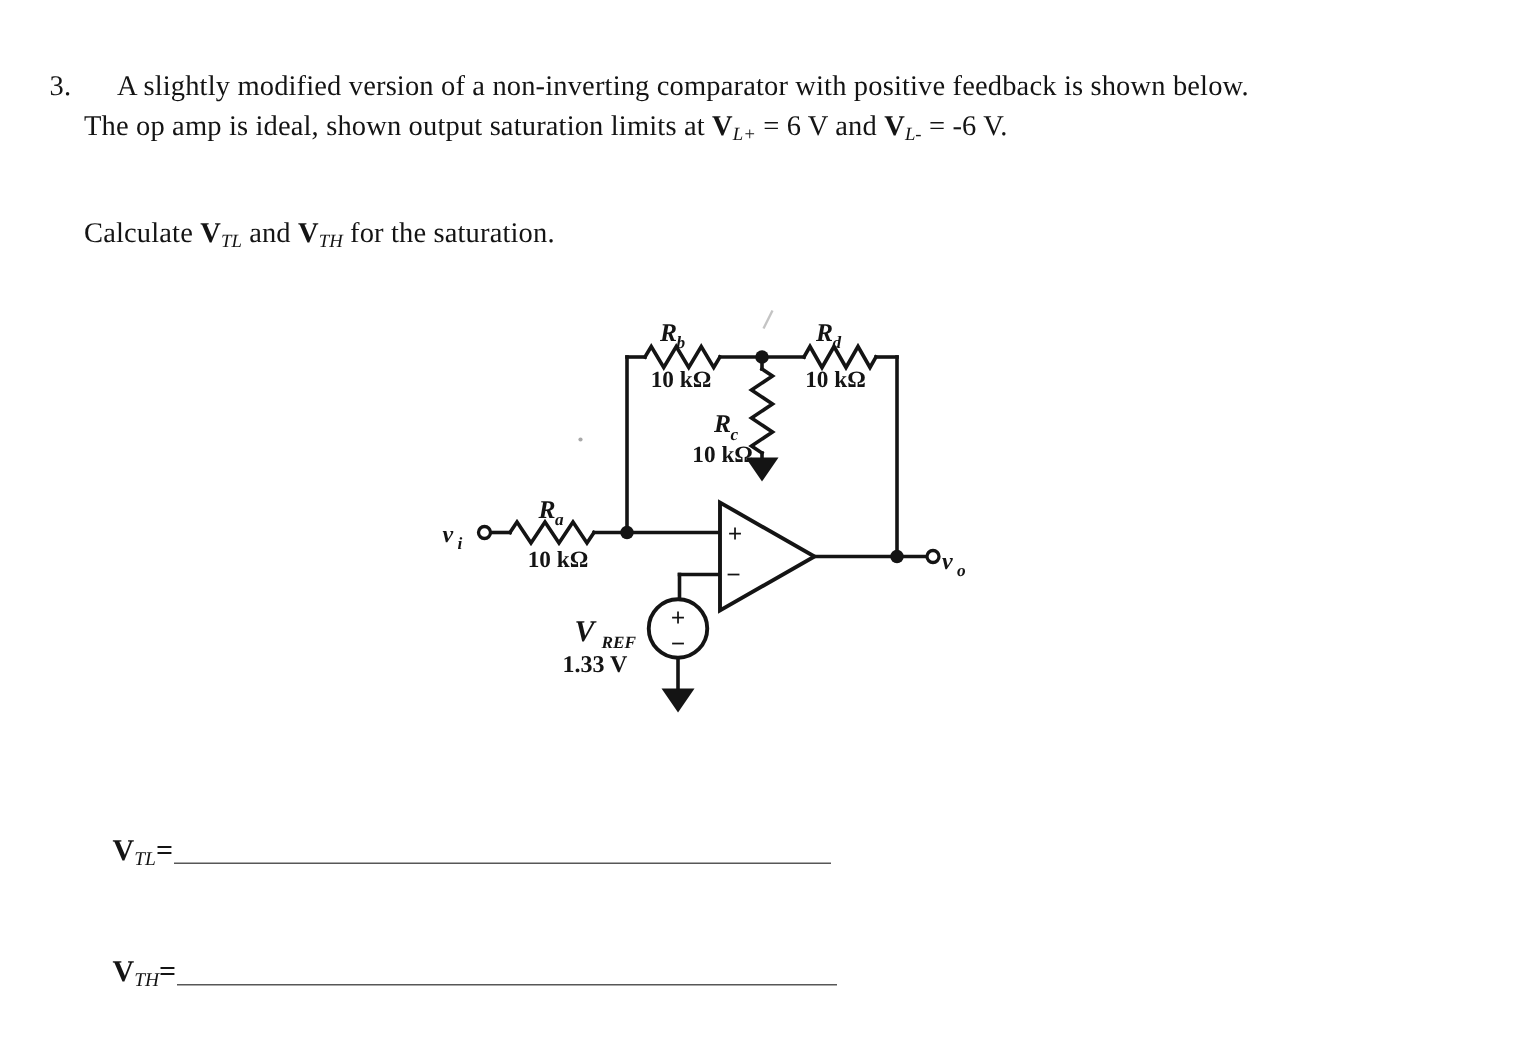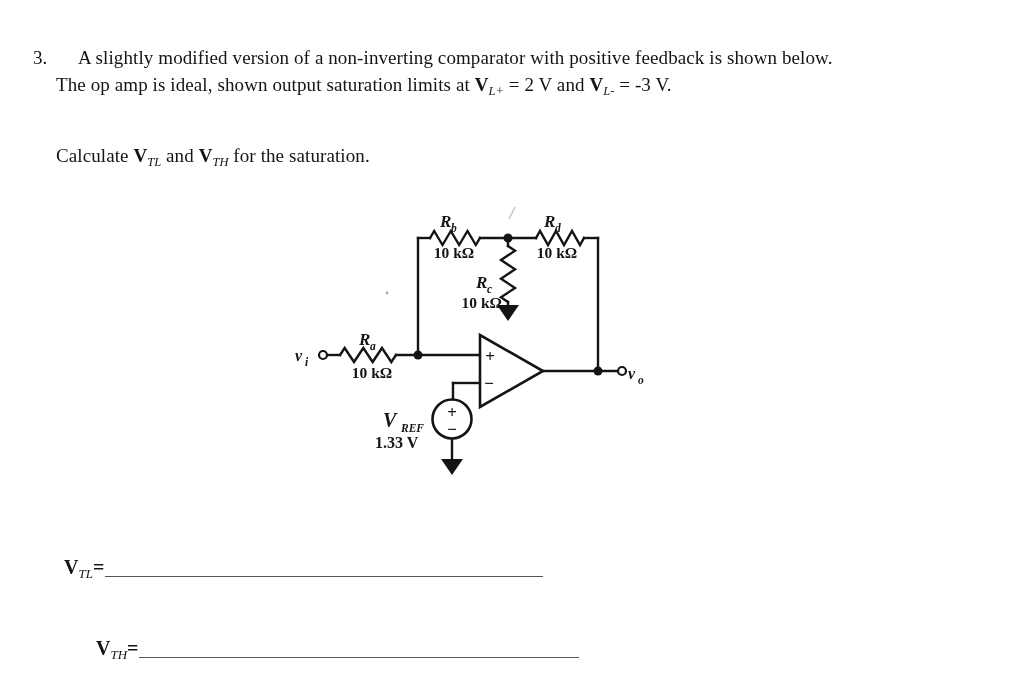--- a/index.html
+++ b/index.html
@@ -5,40 +5,40 @@
   html,body{margin:0;padding:0;}
   body{
     width:1024px;height:693px;position:relative;overflow:hidden;
     background:#ffffff;color:#141414;
     font-family:"Liberation Serif", serif;
   }
   .abs{position:absolute;}
   .ptext{font-size:19px;line-height:1;white-space:nowrap;letter-spacing:.1px;}
   .varV{font-weight:bold;}
   .subsc{font-size:12.5px;font-style:italic;vertical-align:-3.5px;letter-spacing:0;}
-  .answer-row{position:absolute;left:64px;white-space:nowrap;font-size:20px;text-align:center;}
+  .answer-row{position:absolute;left:75px;white-space:nowrap;font-size:20px;text-align:center;}
   .answer-row .varV{font-size:20px;font-weight:bold;}
   .answer-row .subsc{font-size:13px;vertical-align:-3.5px;}
   .answer-eq{font-weight:bold;}
   .blank-line{
     display:inline-block;height:2px;border-bottom:1.8px solid #575757;
     transform:translateY(3px);margin-left:1px;
   }
   svg text{fill:#141414;}
   .rlab{font-size:17px;font-style:italic;font-weight:bold;}
   .rsub{font-size:11.5px;font-style:italic;font-weight:bold;}
   .rval{font-size:15.5px;font-weight:bold;}
   .srcsym{font-size:17px;font-weight:bold;}
 </style>
 </head>
 <body>
 
 <div class="abs ptext" style="left:33px;top:48px;">3.</div>
 <div class="abs ptext" style="left:56px;top:48px;margin-left:22px;">A slightly modified version of a non-inverting comparator with positive feedback is shown below.</div>
-<div class="abs ptext" style="left:56px;top:75px;"><span>The op amp is ideal, shown output saturation limits at </span><span class="varV">V</span><span class="subsc">L+</span><span> = 2 V and </span><span class="varV">V</span><span class="subsc">L-</span><span> = -3 V.</span></div>
+<div class="abs ptext" style="left:56px;top:75px;"><span>The op amp is ideal, shown output saturation limits at </span><span class="varV">V</span><span class="subsc">L+</span><span> = 6 V and </span><span class="varV">V</span><span class="subsc">L-</span><span> = -6 V.</span></div>
 
 <div class="abs ptext" style="left:56px;top:146px;"><span>Calculate </span><span class="varV">V</span><span class="subsc">TL</span><span> and </span><span class="varV">V</span><span class="subsc">TH</span><span> for the saturation.</span></div>
 
 <div class="abs" style="left:290px;top:190px;width:370px;height:300px;">
 <svg width="370" height="300" viewBox="0 0 370 300">
   <g stroke="#141414" stroke-width="2.4" fill="none" stroke-linecap="square">
 
     <path d="M128,48 H140"></path>
     <path d="M140,48 l4.17,-7 l8.33,14 l8.33,-14 l8.33,14 l8.33,-14 l8.33,14 l4.17,-7"></path>
     <path d="M190,48 H246"></path>
@@ -108,13 +108,13 @@
   <text x="348" y="194" class="rsub">o</text>
 
   <text x="93" y="237" class="rlab" style="font-size:20px;">V</text>
   <text x="111" y="242" class="rsub">REF</text>
   <text x="85" y="258" class="rval" style="font-size:16px;">1.33 V</text>
 </svg>
 </div>
 
 <div class="answer-row" style="top:556px;"><span class="varV">V</span><span class="subsc">TL</span><span class="answer-eq">=</span><span class="blank-line" style="width:438px;"></span></div>
 
-<div class="answer-row" style="top:637px;margin-left:32px;"><span class="varV">V</span><span class="subsc">TH</span><span class="answer-eq">=</span><span class="blank-line" style="width:440px;"></span></div>
+<div class="answer-row" style="top:637px;"><span class="varV">V</span><span class="subsc">TH</span><span class="answer-eq">=</span><span class="blank-line" style="width:440px;"></span></div>
 
 </body></html>

